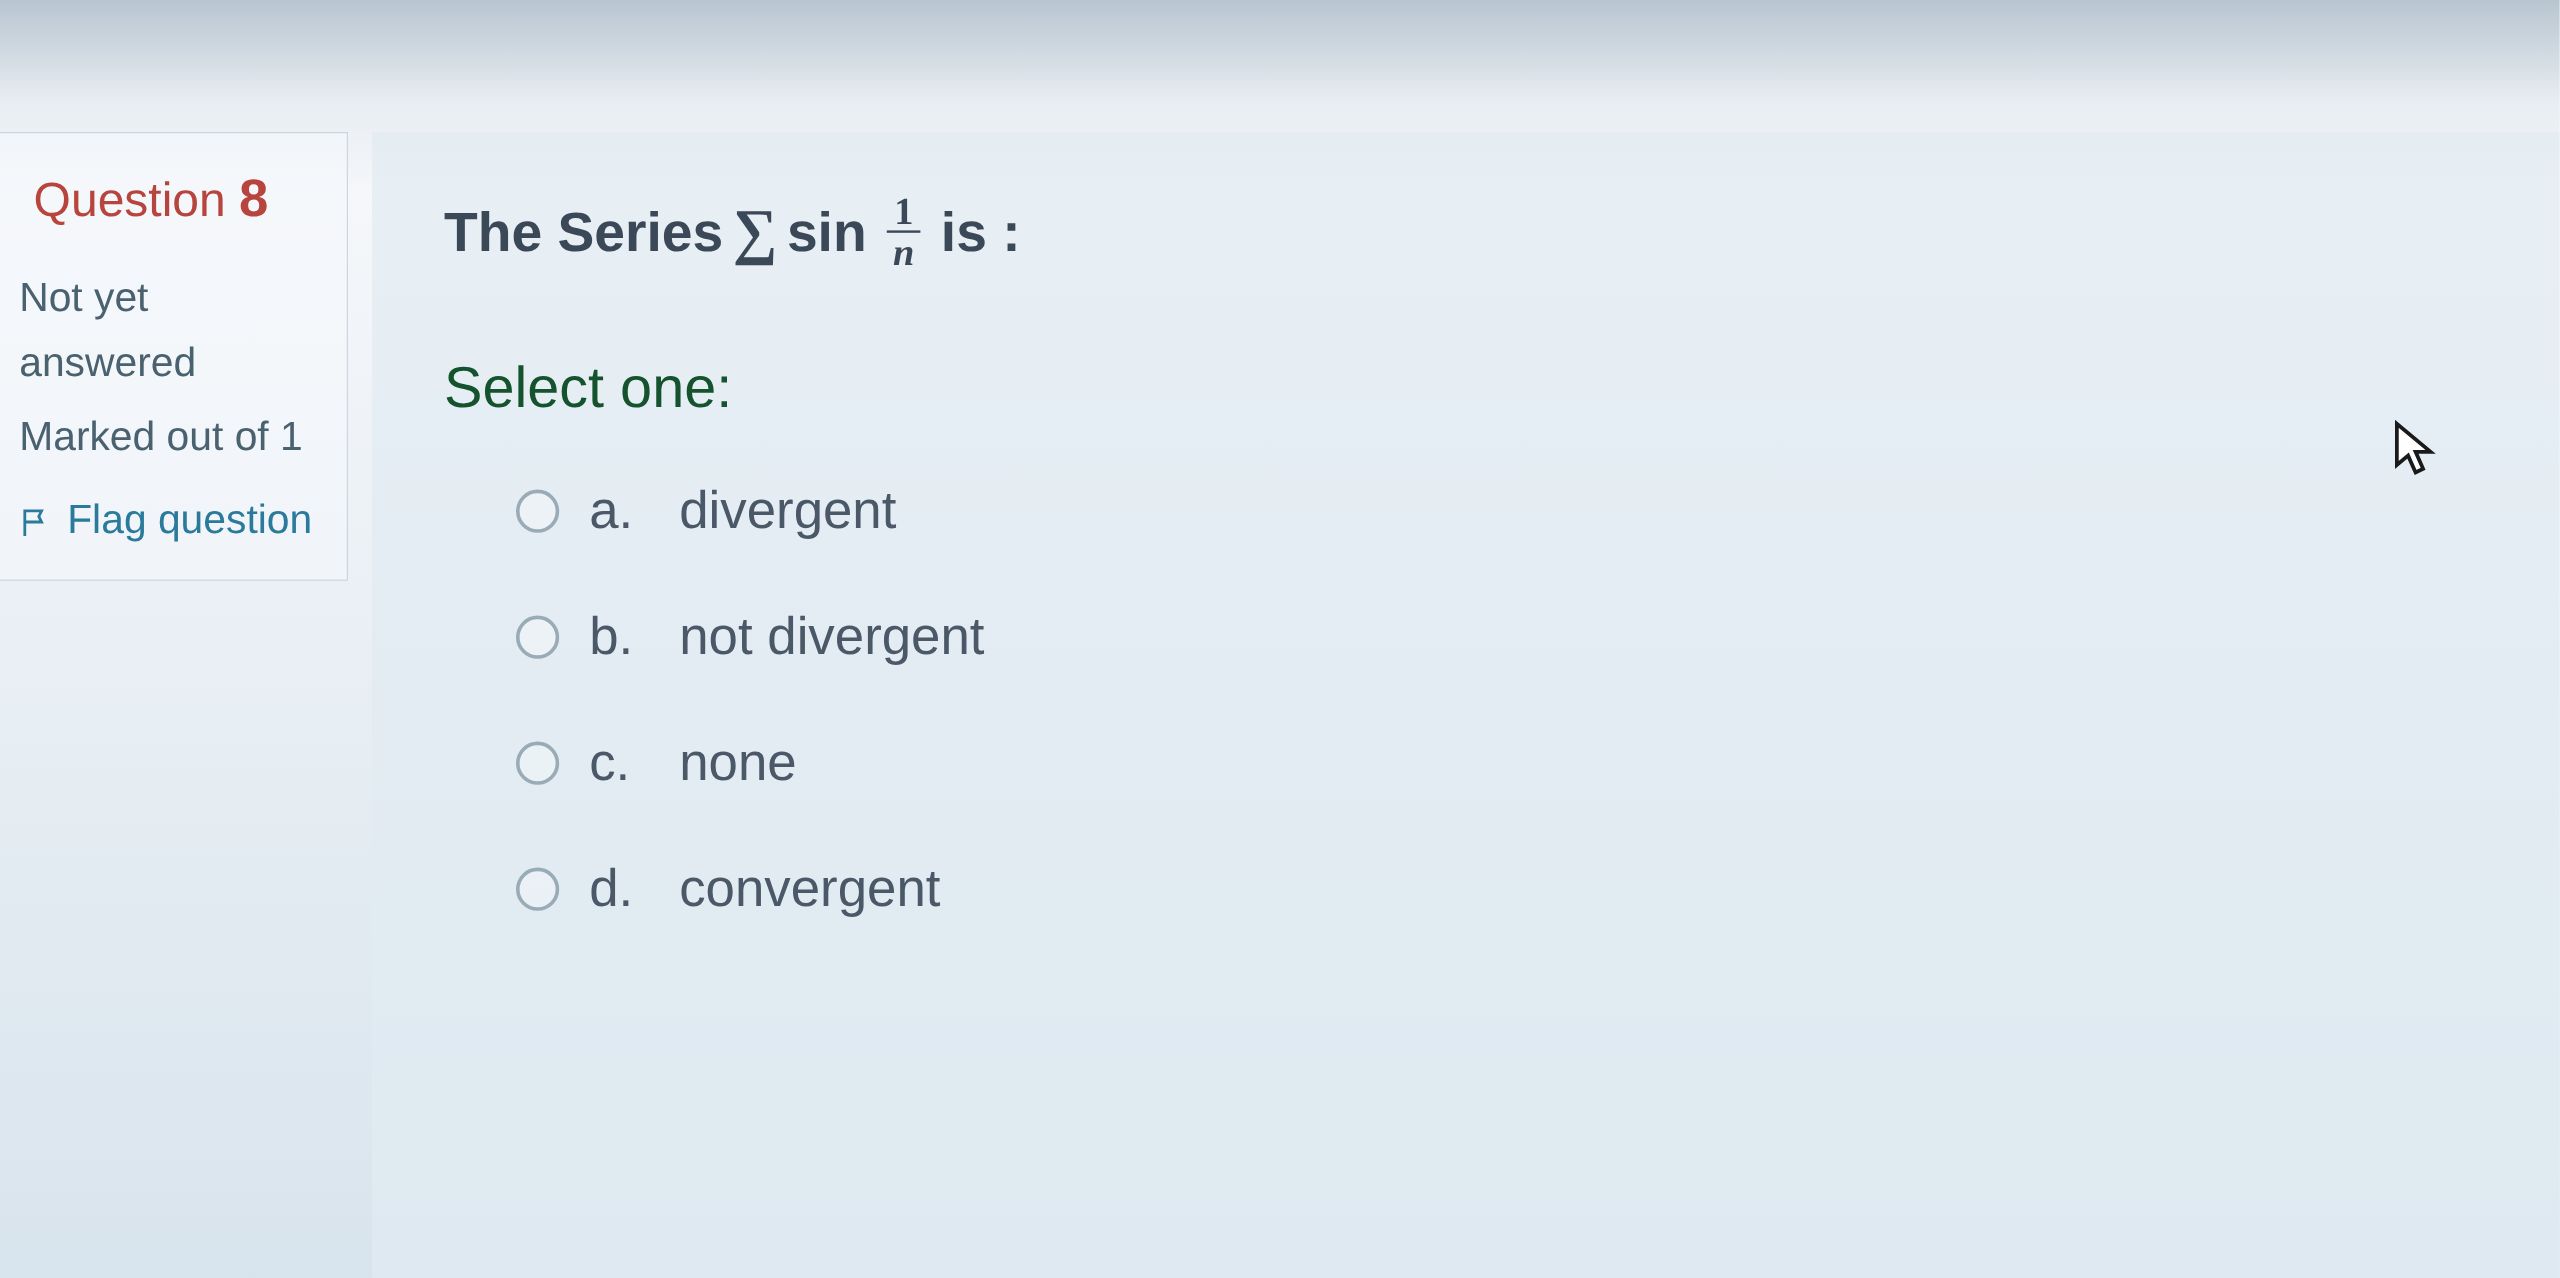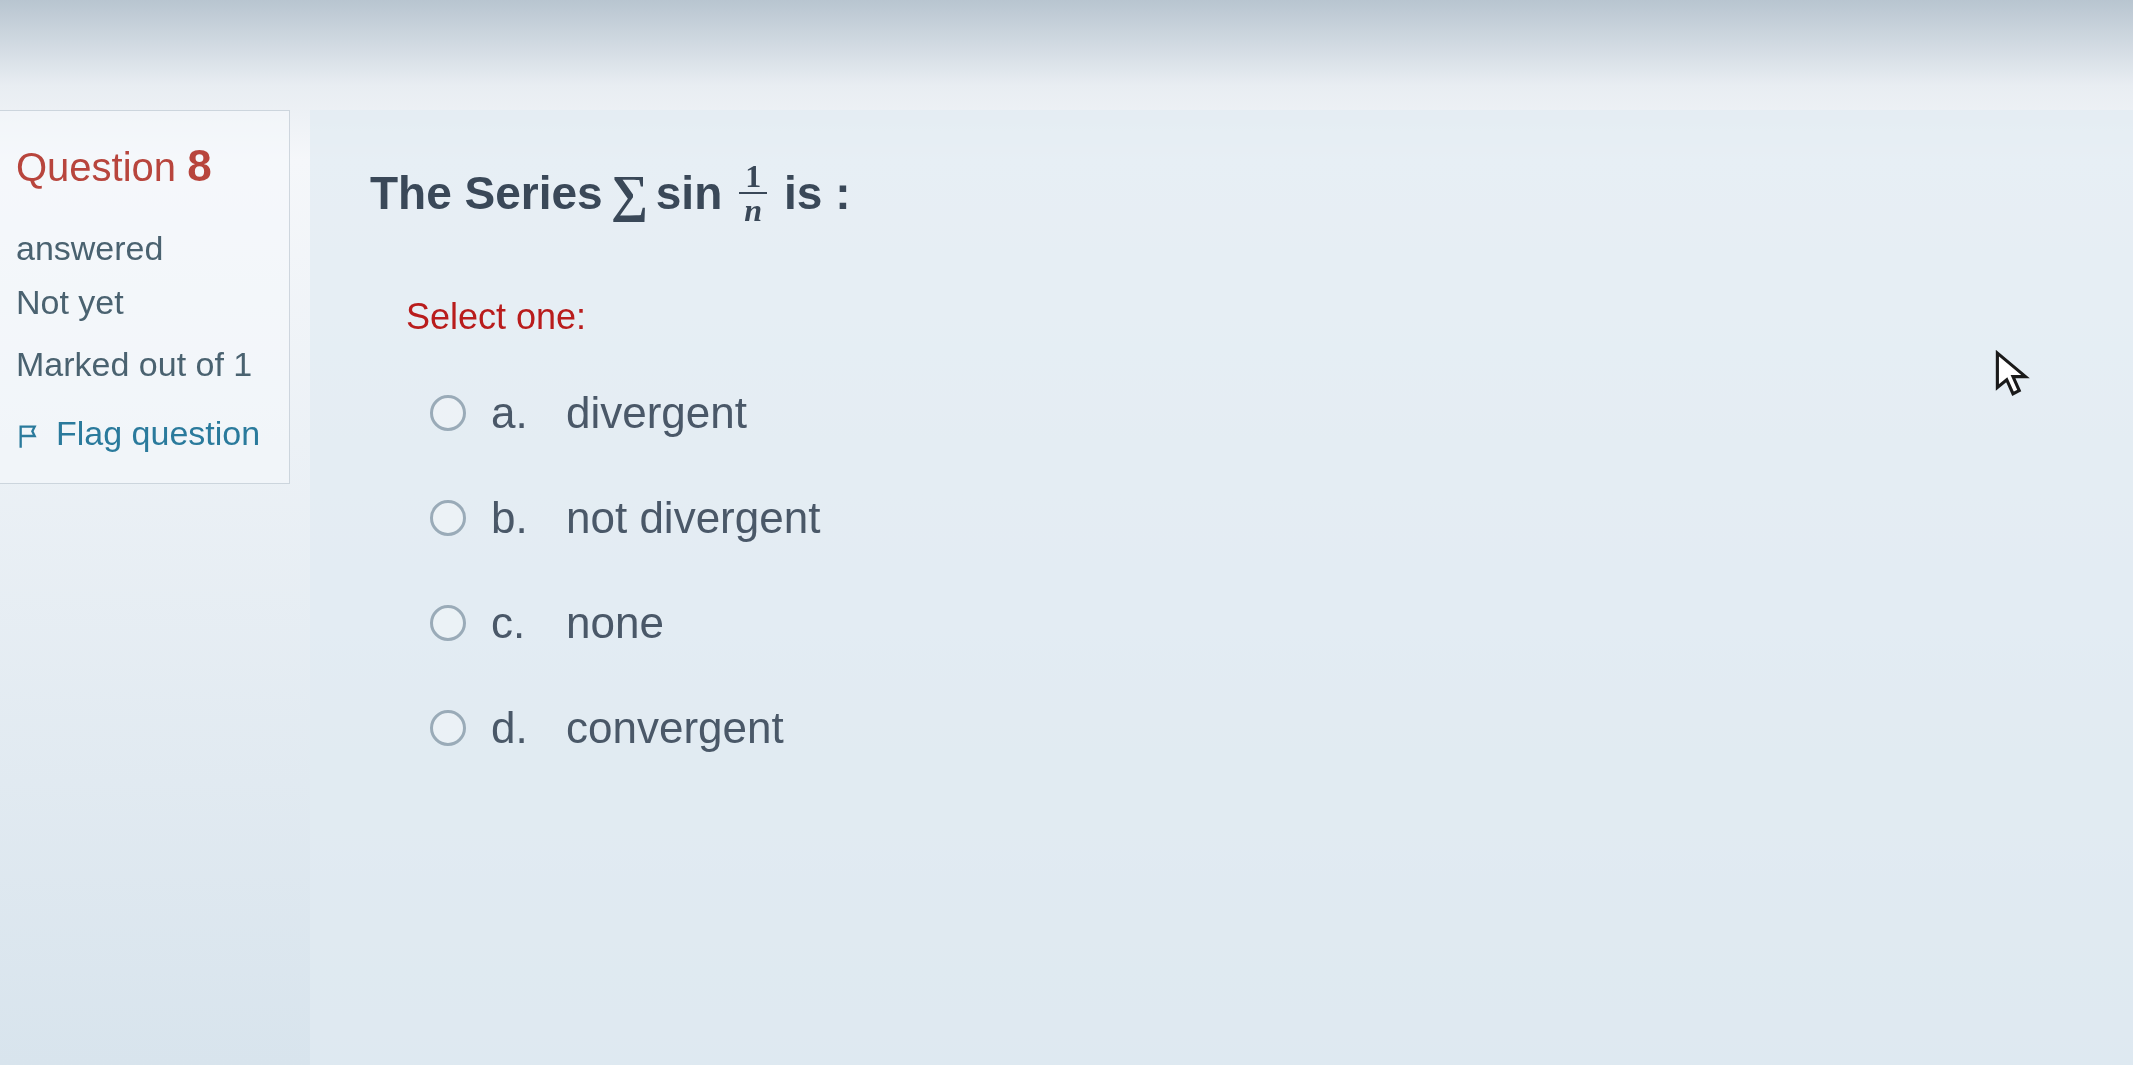--- a/index.html
+++ b/index.html
@@ -25,20 +25,21 @@
       padding: 30px 25px;
       height: fit-content;
       margin-left: -10px;
     }
     
     .question-title {
       font-size: 40px;
       color: #b8453d;
       font-weight: 400;
       margin-bottom: 30px;
+      margin-left: 12px;
     }
     
     .question-number {
       font-weight: 700;
       font-size: 44px;
     }
     
     .status-text {
       font-size: 34px;
       color: #4a6270;
@@ -104,25 +105,24 @@
       border-bottom: 2px solid #3a4858;
       padding: 0 6px;
     }
     
     .fraction .bottom {
       padding: 0 6px;
       font-style: italic;
     }
     
     .select-text {
-      font-size: 36px;
-      color: #b91c1c;
+      font-size: 48px;
+      color: #14532d;
       font-weight: 300;
       margin-bottom: 50px;
-      margin-left: 36px;
     }
     
     .options {
       padding-left: 60px;
     }
     
     .option {
       display: flex;
       align-items: center;
       gap: 25px;
@@ -156,22 +156,22 @@
   </style>
 </head>
 <body>
 
 <div class="sidebar">
   <div class="question-title">
     <span>Question</span>
     <span class="question-number">8</span>
   </div>
   <div class="status-text">
+    <div>Not yet</div>
     <div>answered</div>
-    <div>Not yet</div>
   </div>
   <div class="marked-text">Marked out of 1</div>
   <div class="flag-link">
     <span class="flag-icon">
       <svg viewBox="0 0 24 24" fill="none" stroke="#2a7a9c" stroke-width="2">
         <path d="M4 22V4h12l-2 4 2 4H4"></path>
       </svg>
     </span>
     <span>Flag question</span>
   </div>

